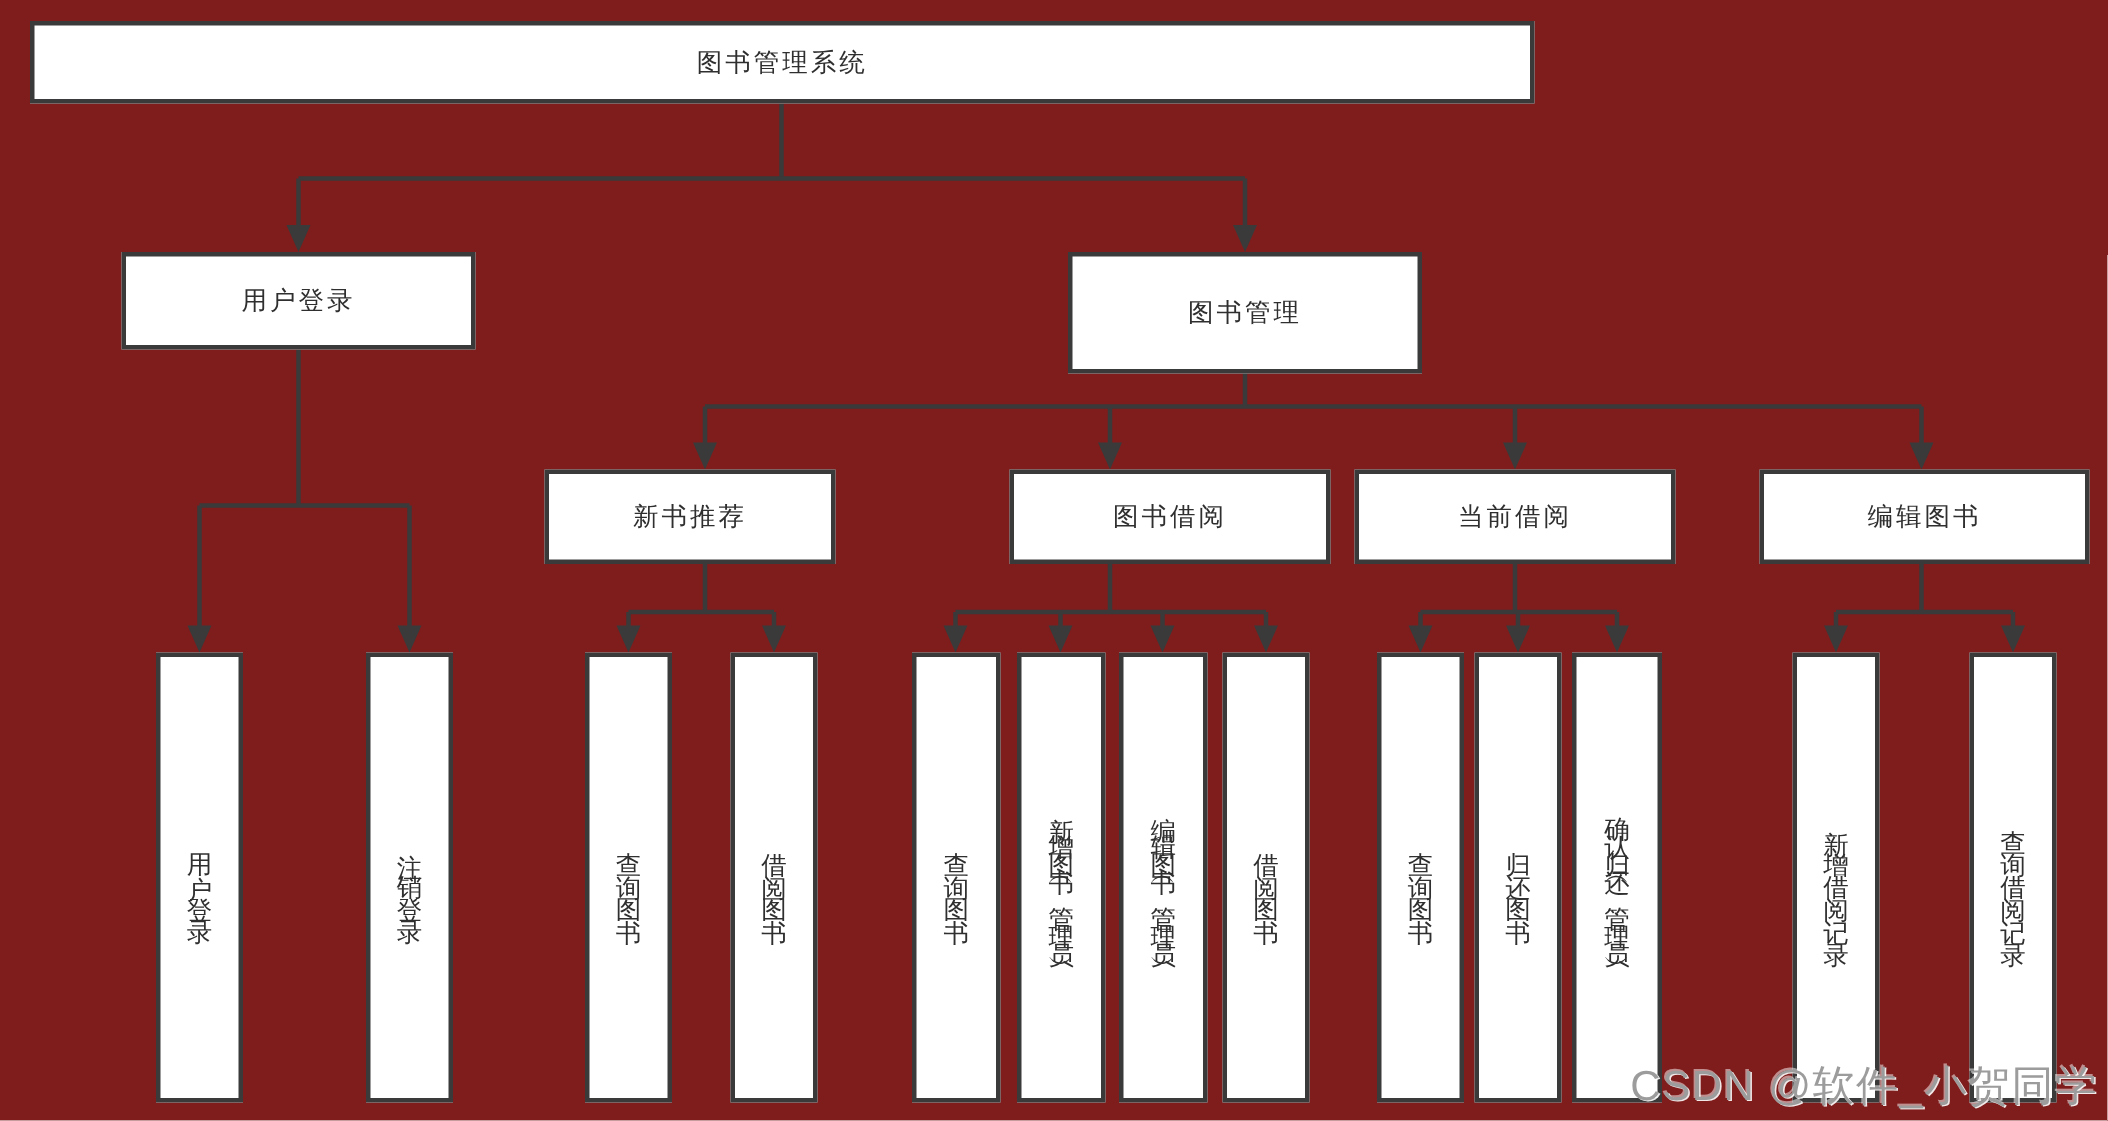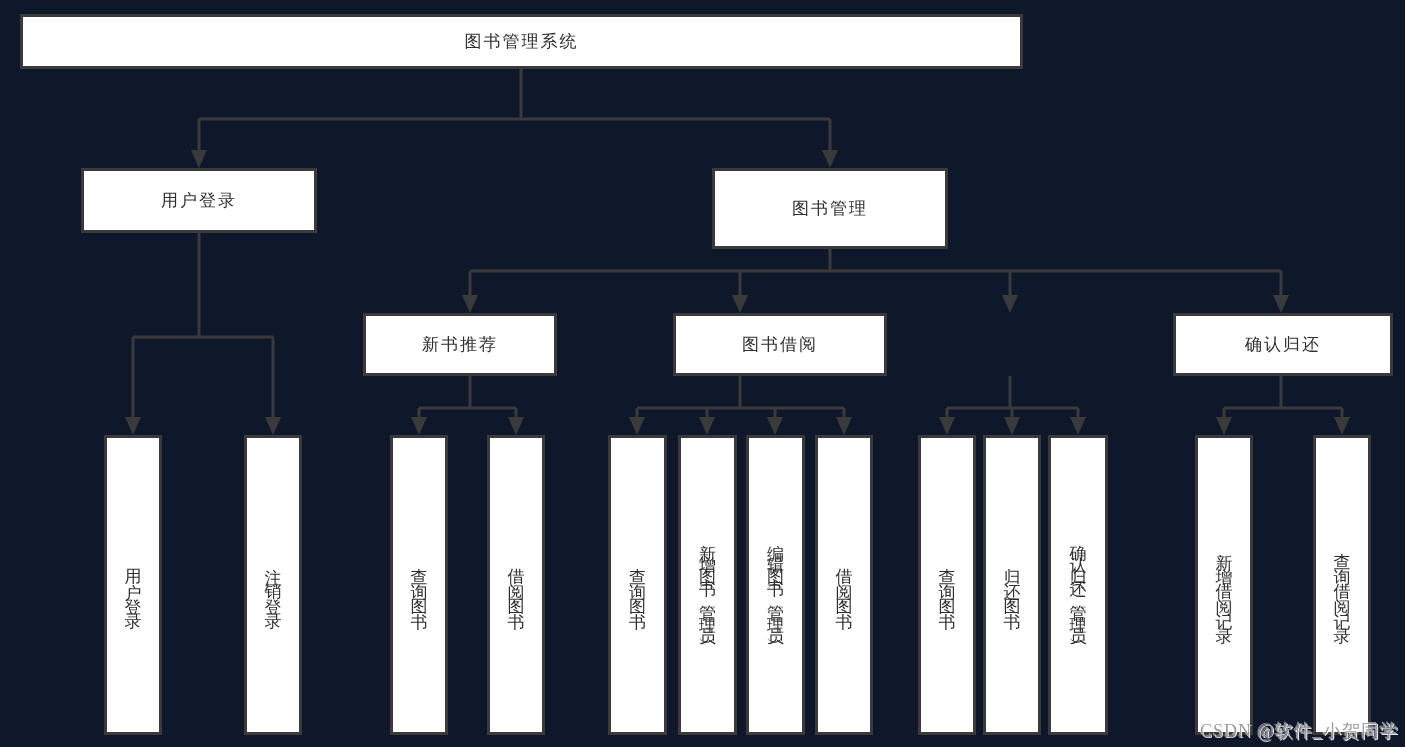--- a/index.html
+++ b/index.html
@@ -4,21 +4,21 @@
 <style>
   html, body {
     margin: 0; padding: 0;
     background: #ffffff;
     font-family: "Liberation Sans", "DejaVu Sans", sans-serif;
   }
   #canvas {
     position: relative;
     width: 1405px;
     height: 747px;
-    background: #0f172a;
+    background: #7f1d1d;
     overflow: hidden;
   }
   #wires {
     position: absolute;
     left: 0; top: 0;
     width: 1405px; height: 747px;
     pointer-events: none;
   }
   .node {
     position: absolute;
@@ -72,26 +72,25 @@
   .leaf.l7  { left: 815px;  width: 58px; }
   .leaf.l8  { left: 918px;  width: 58px; }
   .leaf.l9  { left: 983px;  width: 58px; }
   .leaf.l10 { left: 1048px; width: 60px; }
   .leaf.l11 { left: 1195px; width: 58px; }
   .leaf.l12 { left: 1313px; width: 58px; }
   #watermark {
     position: absolute;
     right: 6px;
     bottom: 4px;
-    font-size: 18px;
+    font-size: 28px;
     color: #9c9c9c;
     text-shadow: 1px 1px 0 rgba(255,255,255,0.9), -1px -1px 0 rgba(255,255,255,0.5);
     z-index: 3;
     letter-spacing: 1px;
-    font-family: Liberation Serif, serif;
   }
 </style>
 </head>
 <body>
 
 <div id="canvas">
 
   <svg id="wires" viewBox="0 0 1405 747" xmlns="http://www.w3.org/2000/svg">
       <path d="M 521 69 V 119 M 199 119 H 830 M 199 119 V 153 M 830 119 V 153" fill="none" stroke="#3a3a3a" stroke-width="3"></path>
       <polygon points="191,150 207,150 199,168" fill="#3a3a3a"></polygon>
@@ -131,22 +130,25 @@
   <div class="node b-book">
     <span>图书管理</span>
   </div>
 
   <div class="node m0">
     <span>新书推荐</span>
   </div>
   <div class="node m1">
     <span>图书借阅</span>
   </div>
+  <div class="node m2">
+    <span>当前借阅</span>
+  </div>
   <div class="node m3">
-    <span>确认归还</span>
+    <span>编辑图书</span>
   </div>
 
   <div class="leaf l0">
     <span>用户登录</span>
   </div>
   <div class="leaf l1">
     <span>注销登录</span>
   </div>
   <div class="leaf l2">
     <span>查询图书</span>

